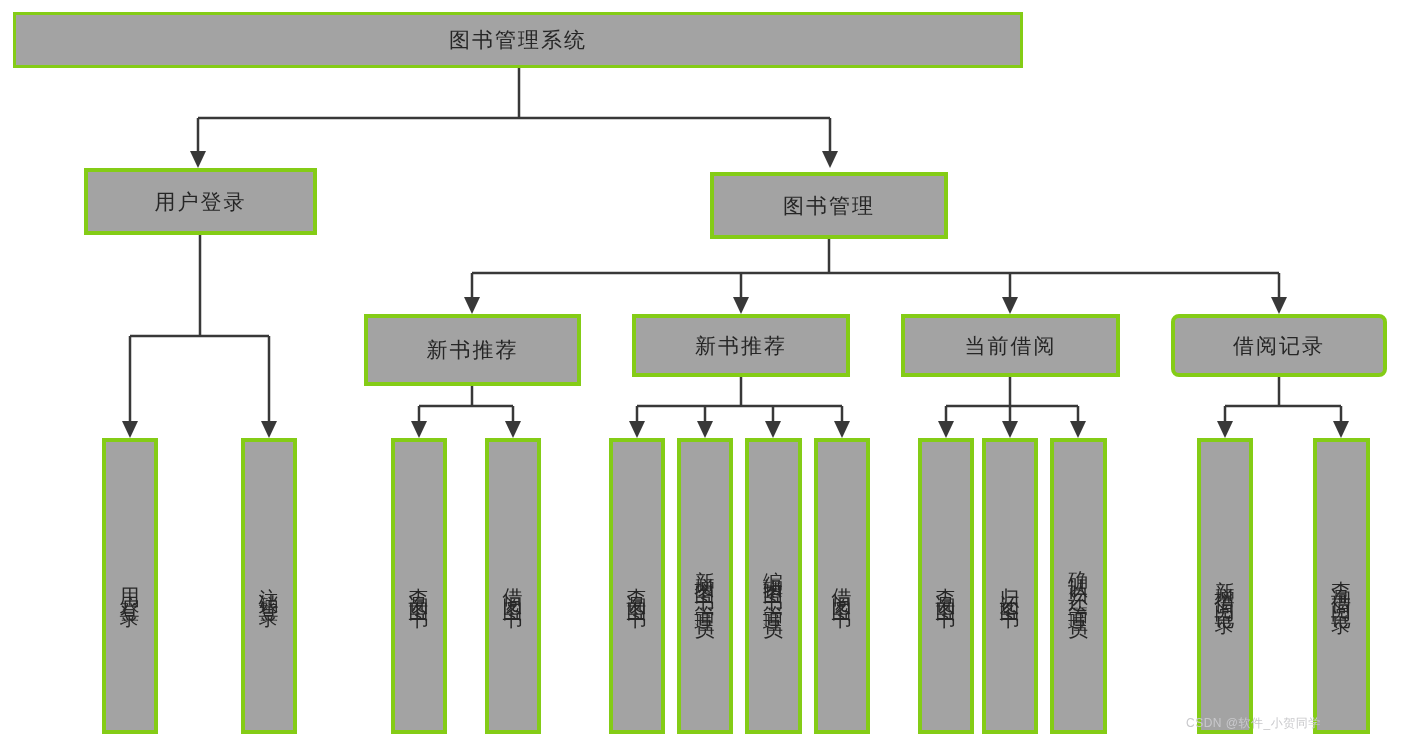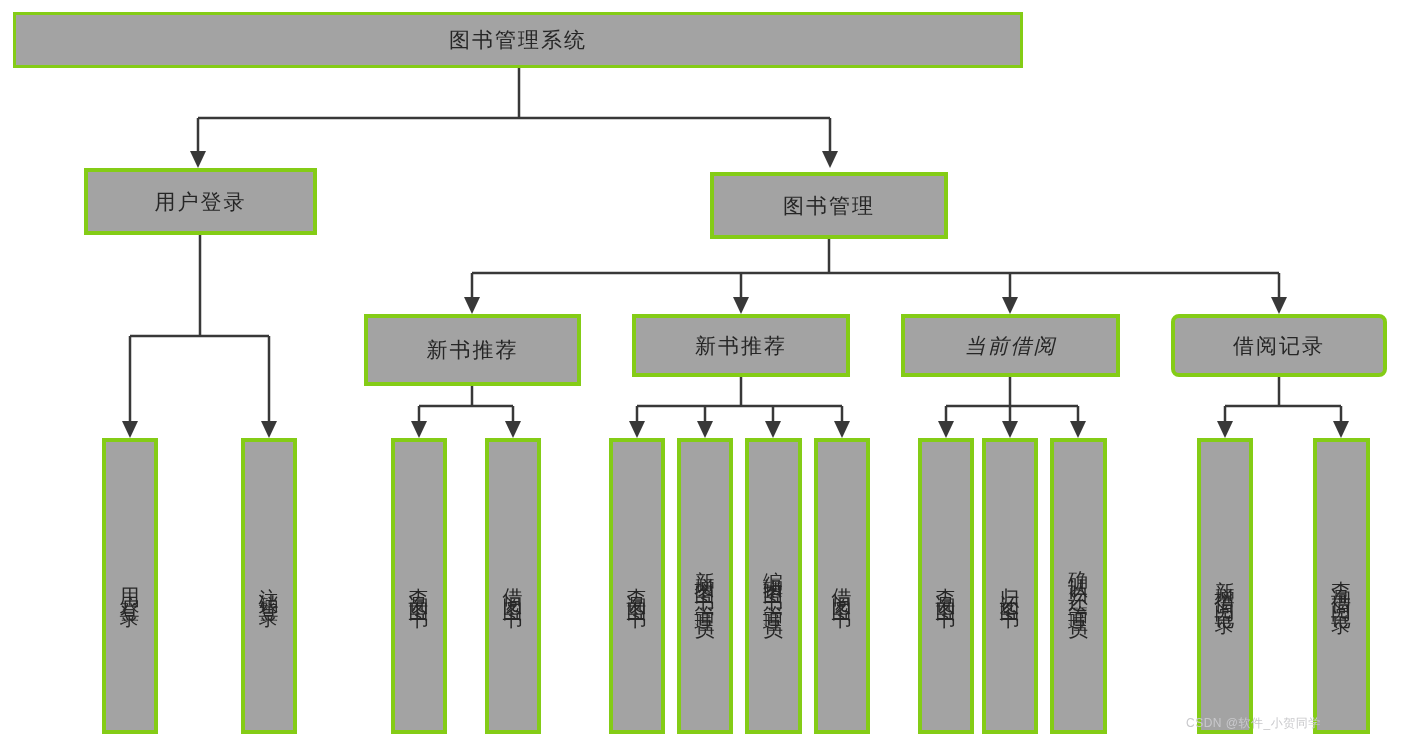--- a/index.html
+++ b/index.html
@@ -82,21 +82,21 @@
     <polygon class="arrow" points="1333,421 1349,421 1341,438"></polygon>
   </svg>
 
   <div class="box root hlabel" style="left:13px;top:12px;width:1010px;height:56px;">图书管理系统</div>
 
   <div class="box hlabel" style="left:84px;top:168px;width:233px;height:67px;">用户登录</div>
   <div class="box hlabel" style="left:710px;top:172px;width:238px;height:67px;">图书管理</div>
 
   <div class="box hlabel" style="left:364px;top:314px;width:217px;height:72px;">新书推荐</div>
   <div class="box hlabel" style="left:632px;top:314px;width:218px;height:63px;">新书推荐</div>
-  <div class="box hlabel" style="left:901px;top:314px;width:219px;height:63px;font-style:italic;">当前借阅</div>
+  <div class="box hlabel" style="left:901px;top:314px;width:219px;height:63px;">当前借阅</div>
   <div class="box hlabel" style="left:1171px;top:314px;width:216px;height:63px;border-radius:8px;">借阅记录</div>
 
   <div class="box leaf" style="left:102px;top:438px;width:56px;height:296px;">
     <span>用户登录</span>
     </div>
   <div class="box leaf" style="left:241px;top:438px;width:56px;height:296px;">
     <span>注销登录</span>
     </div>
 
   <div class="box leaf" style="left:391px;top:438px;width:56px;height:296px;">

